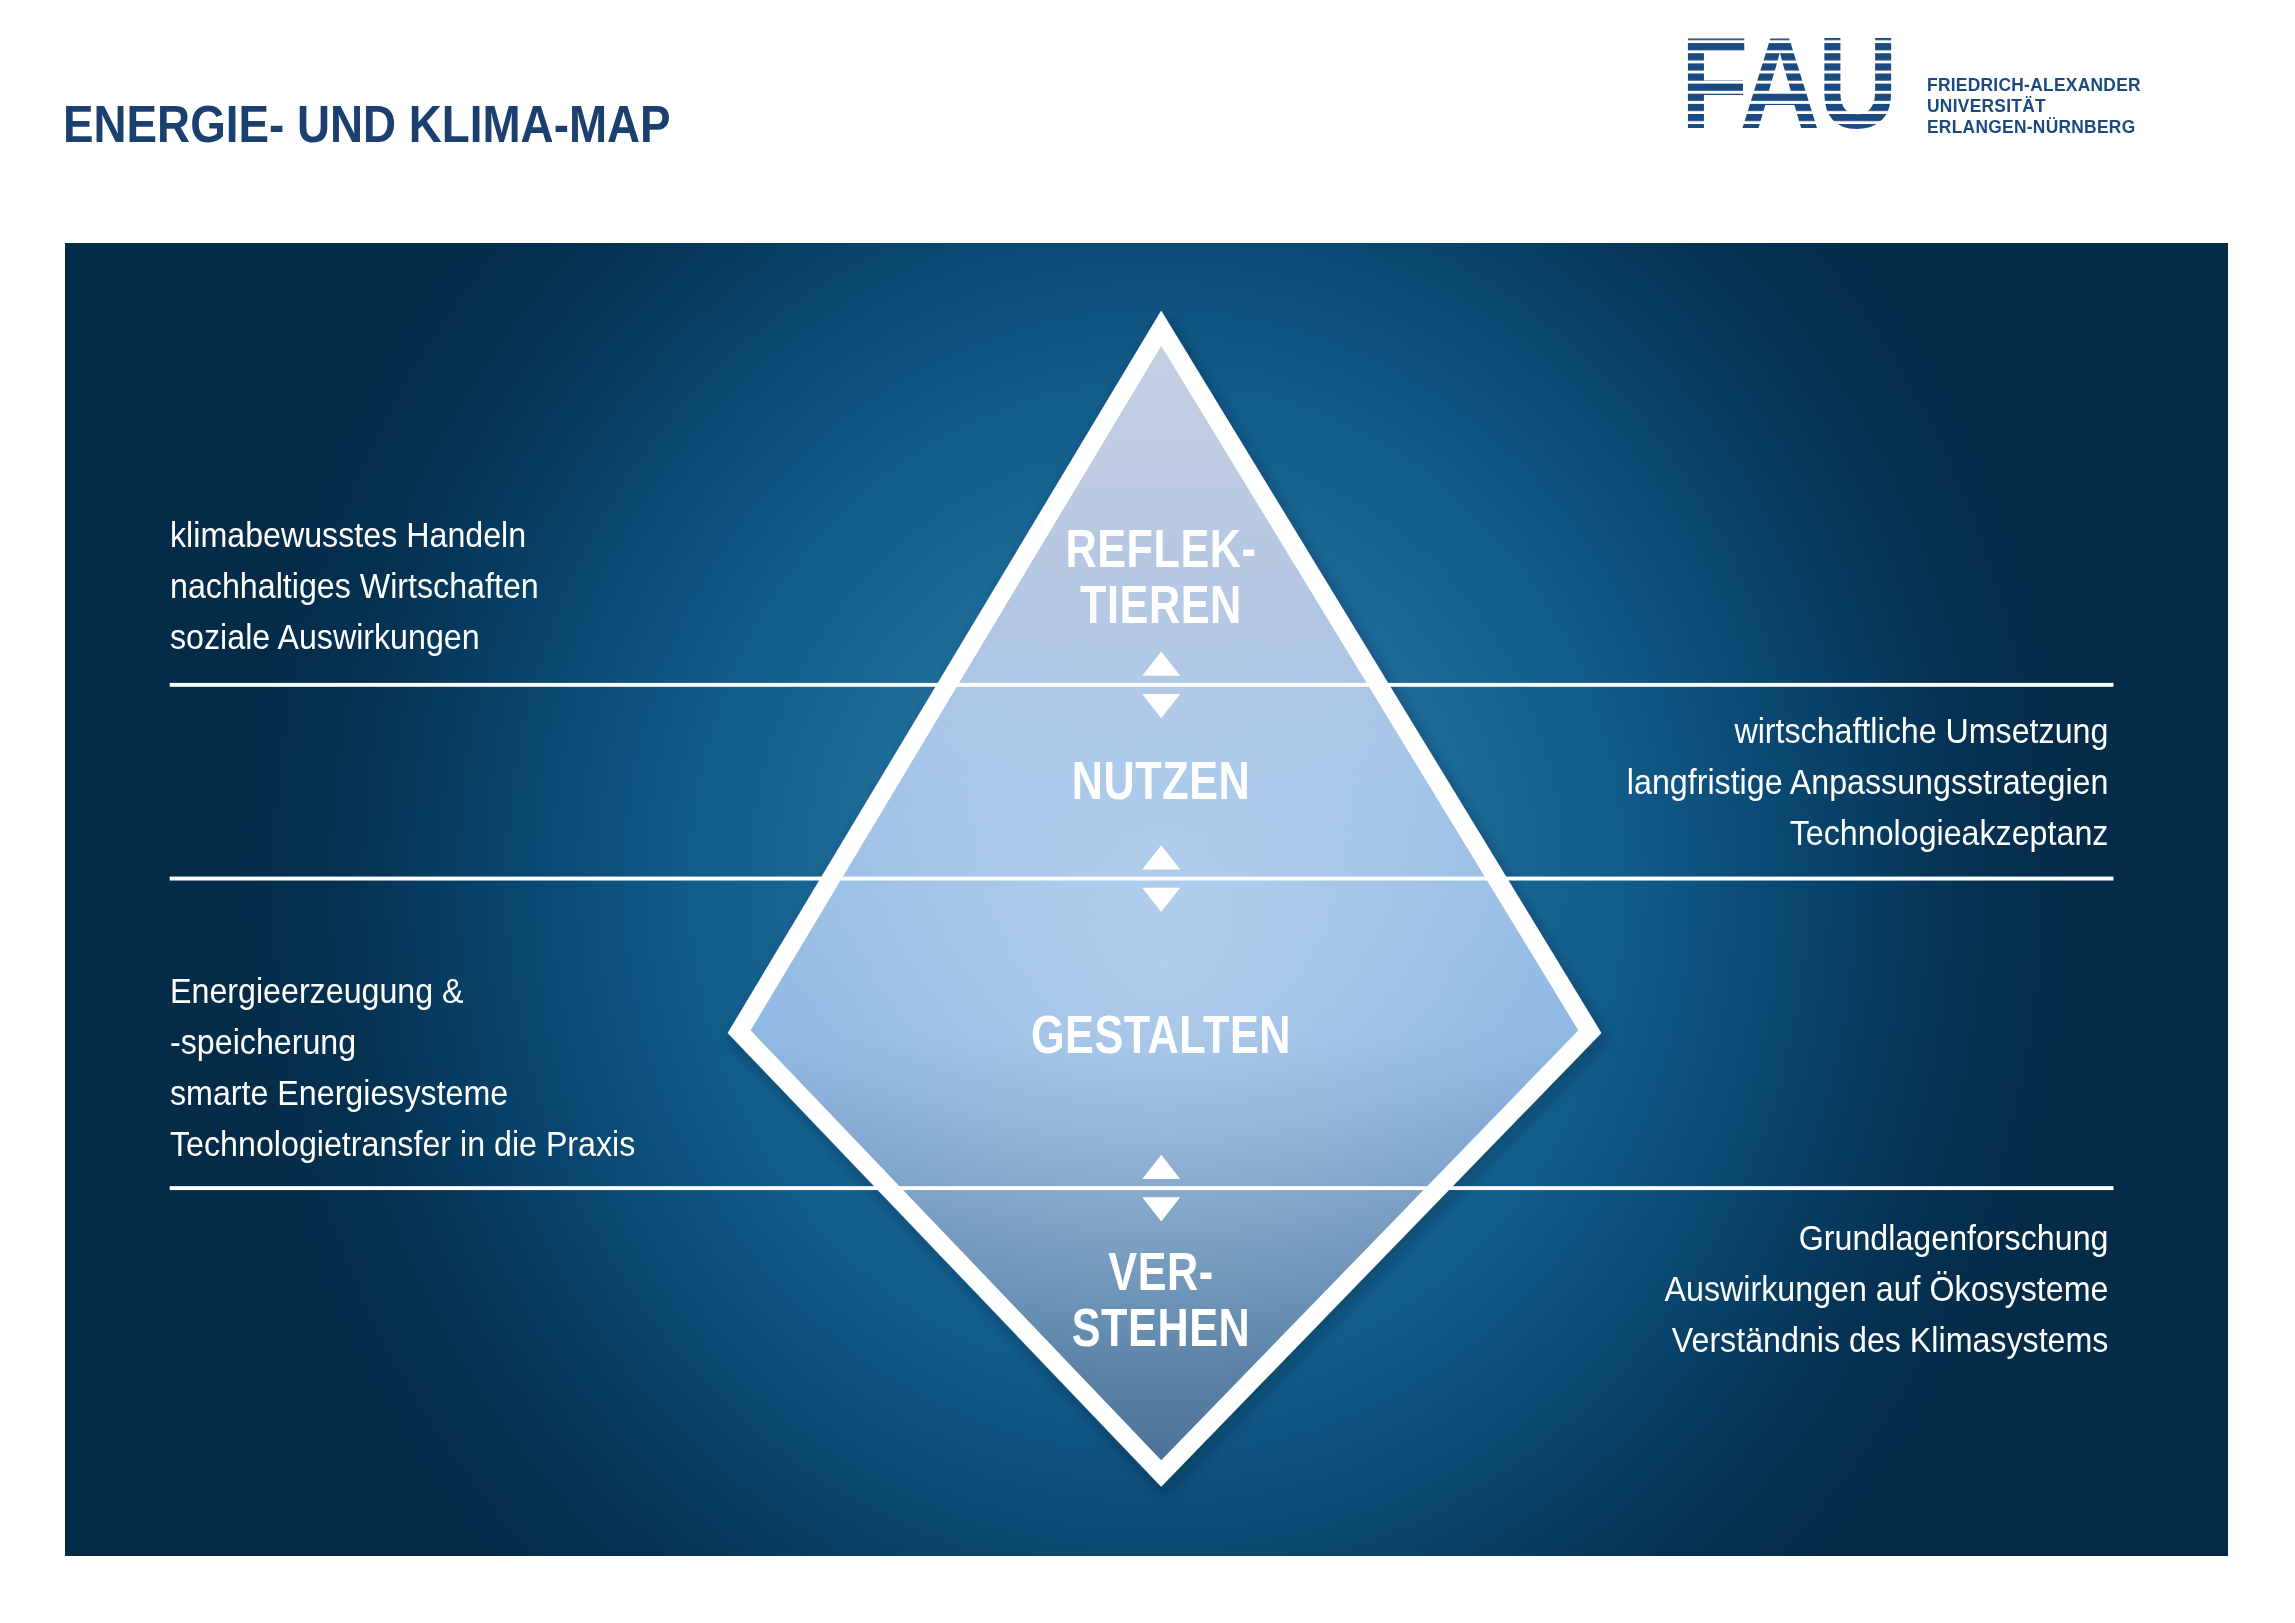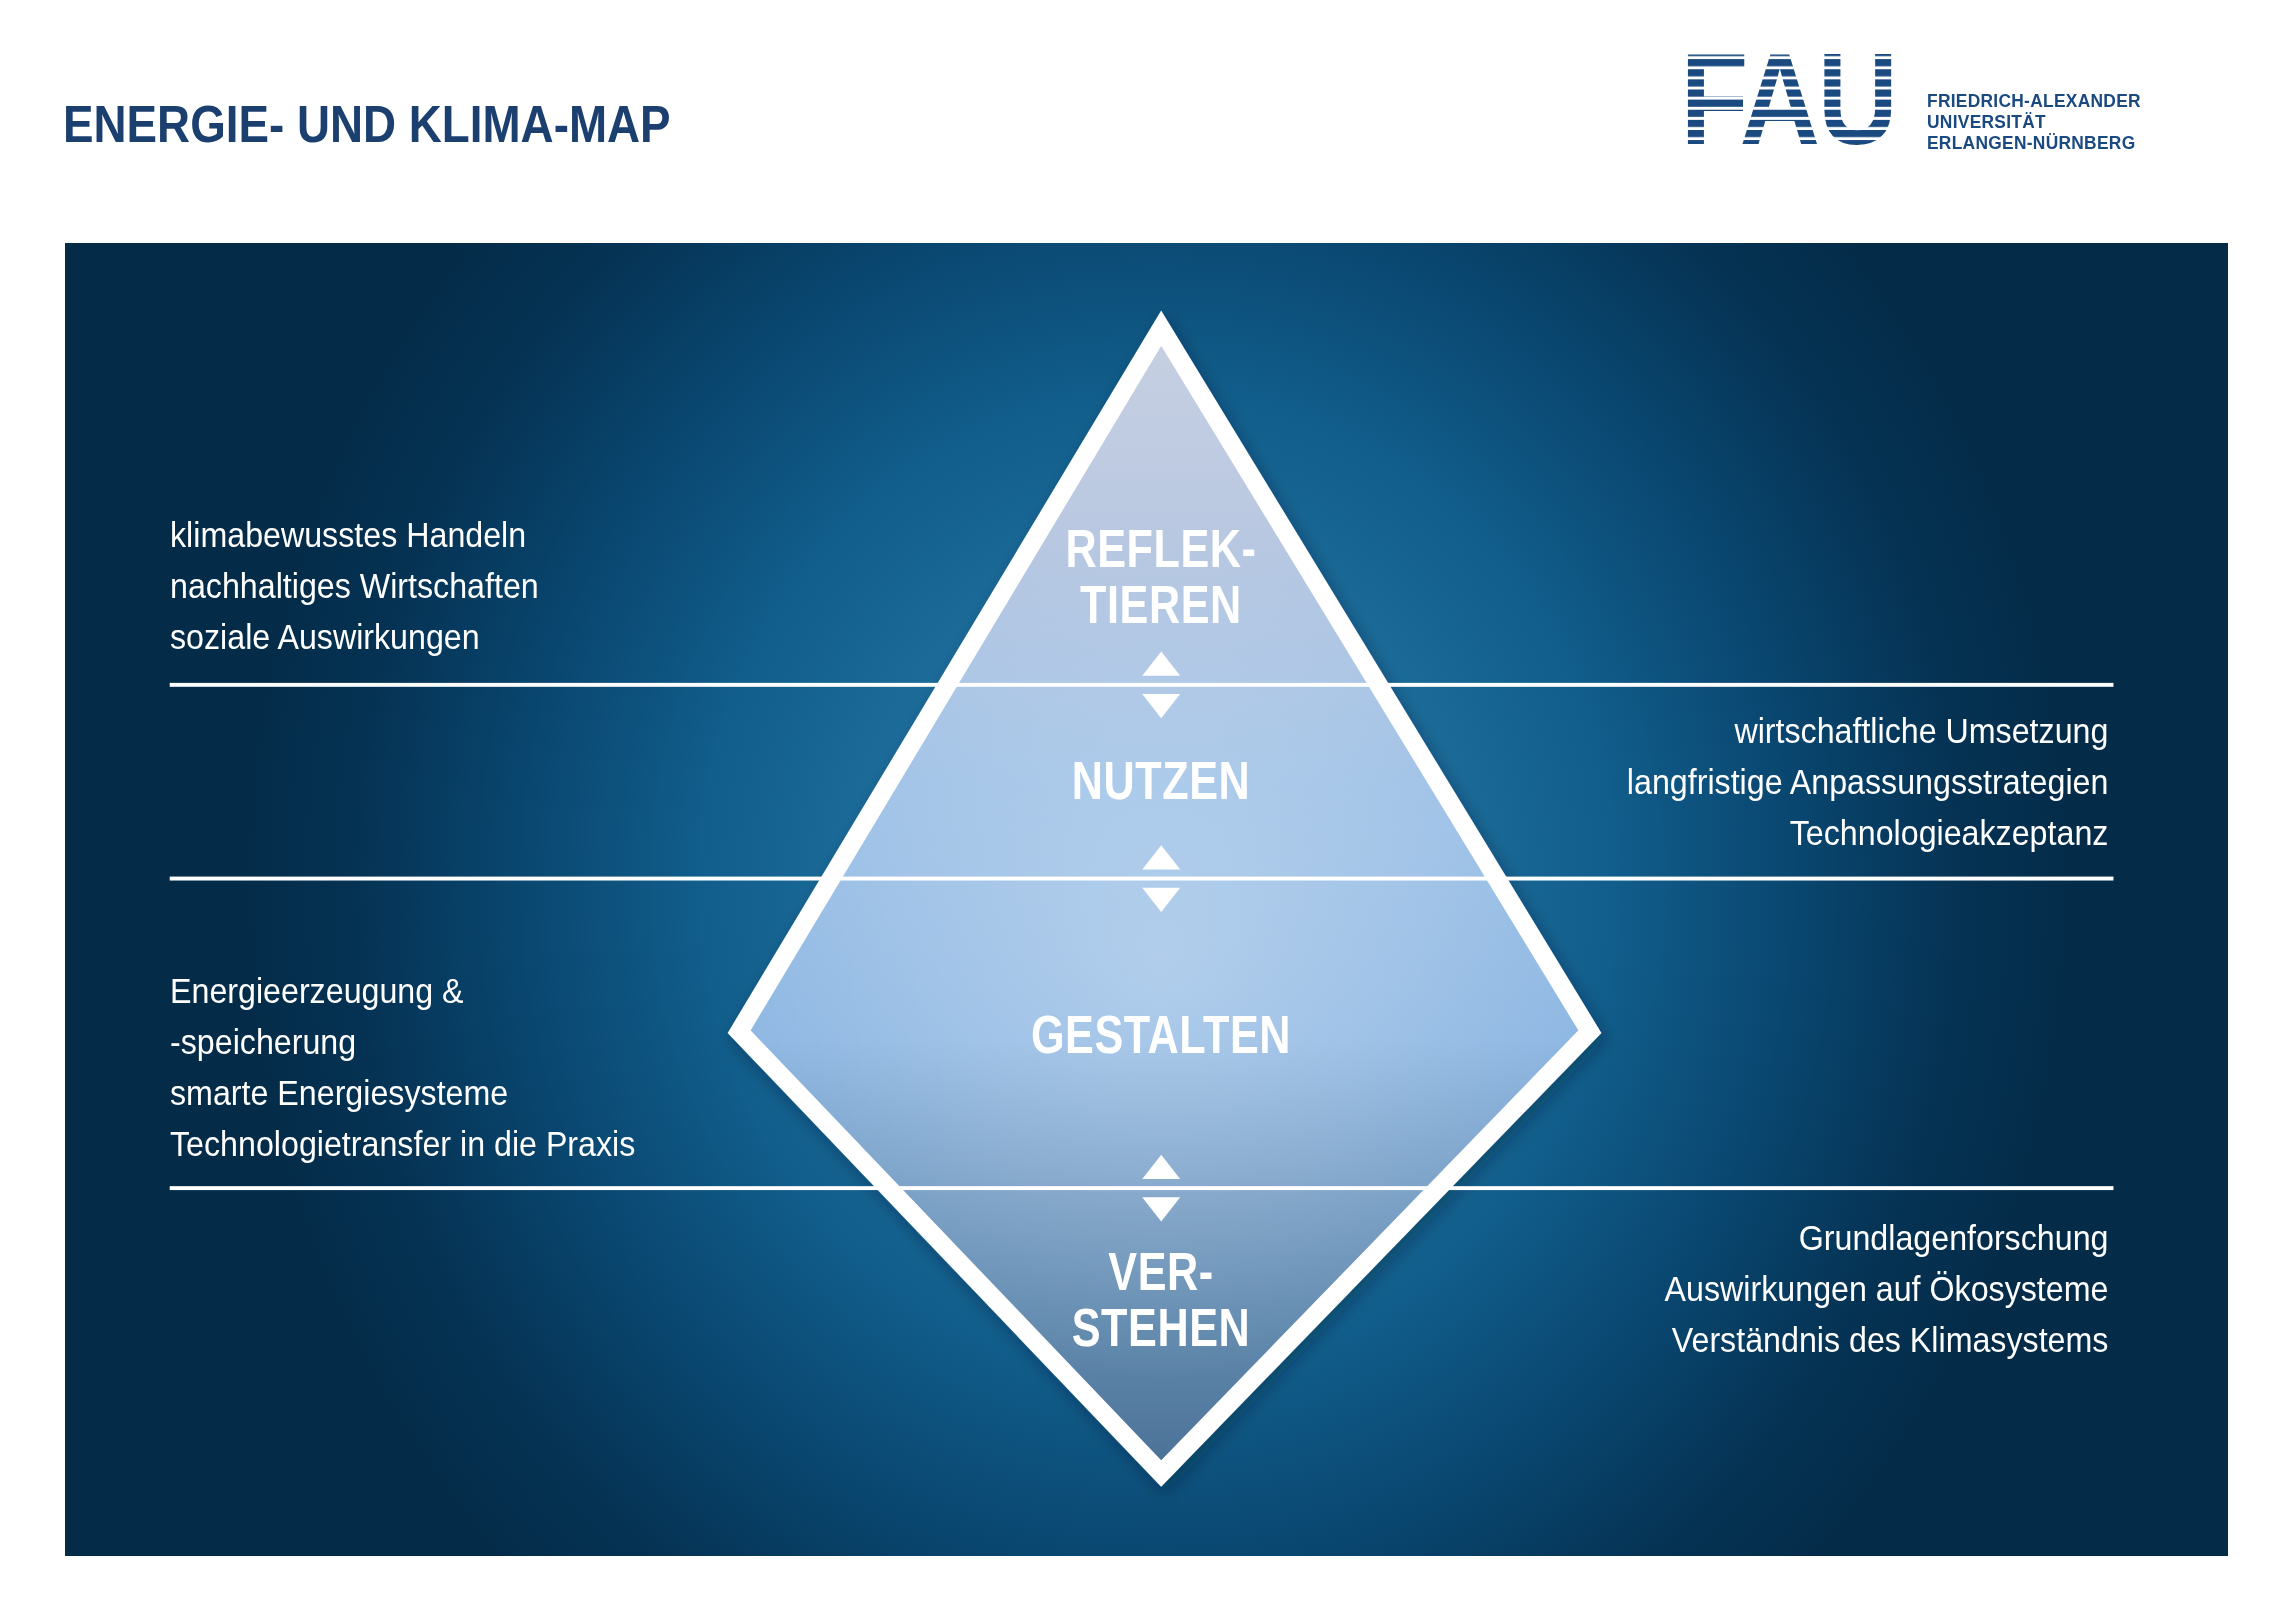--- a/index.html
+++ b/index.html
@@ -10,21 +10,21 @@
   }
 
   
   .doc-title {
     position:absolute; left:63px; top:97px;
     font-size:52px; line-height:55px; font-weight:bold;
     color:#1b4070; letter-spacing:0px; white-space:nowrap;
     transform:scaleX(0.88); transform-origin:left top;
   }
 
-  .fau-logo { position:absolute; left:1680px; top:49px; width:563px; height:111px; }
+  .fau-logo { position:absolute; left:1680px; top:33px; width:563px; height:111px; }
   .fau-letters { position:absolute; left:0; top:0; }
   .fau-name {
     position:absolute; left:247px; top:41px;
     font-size:18.3px; line-height:21px; font-weight:bold;
     color:#1a4a80; letter-spacing:0.3px; white-space:nowrap;
     transform:scaleX(0.95); transform-origin:left top;
   }
 
   
   .panel {

